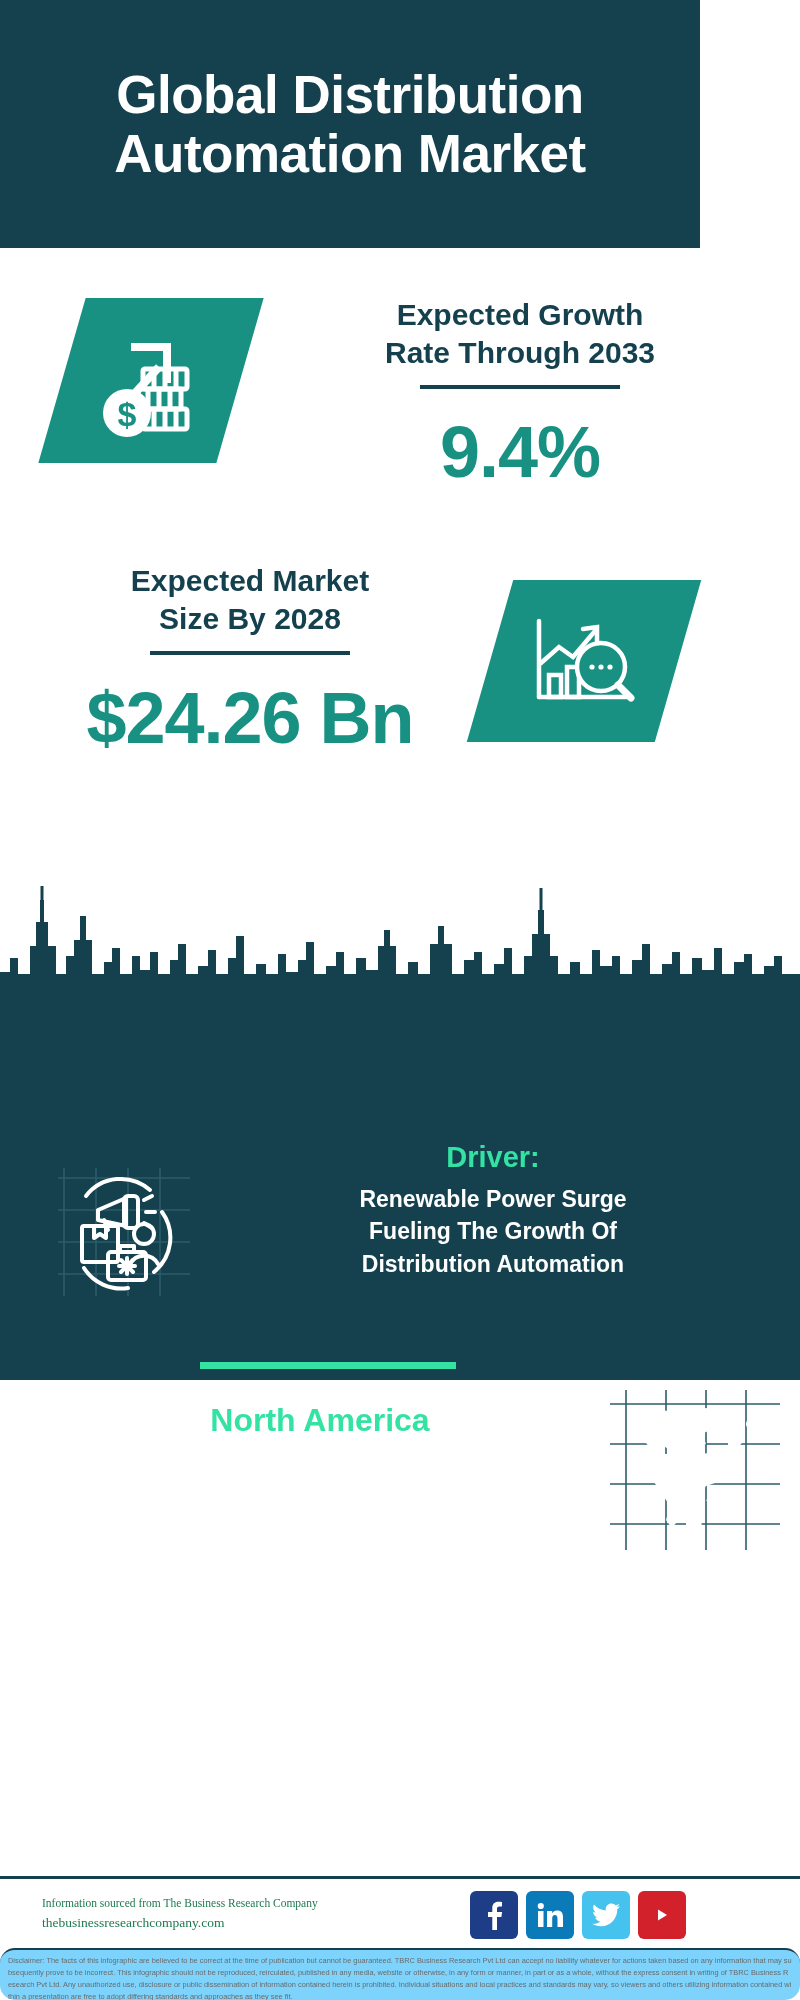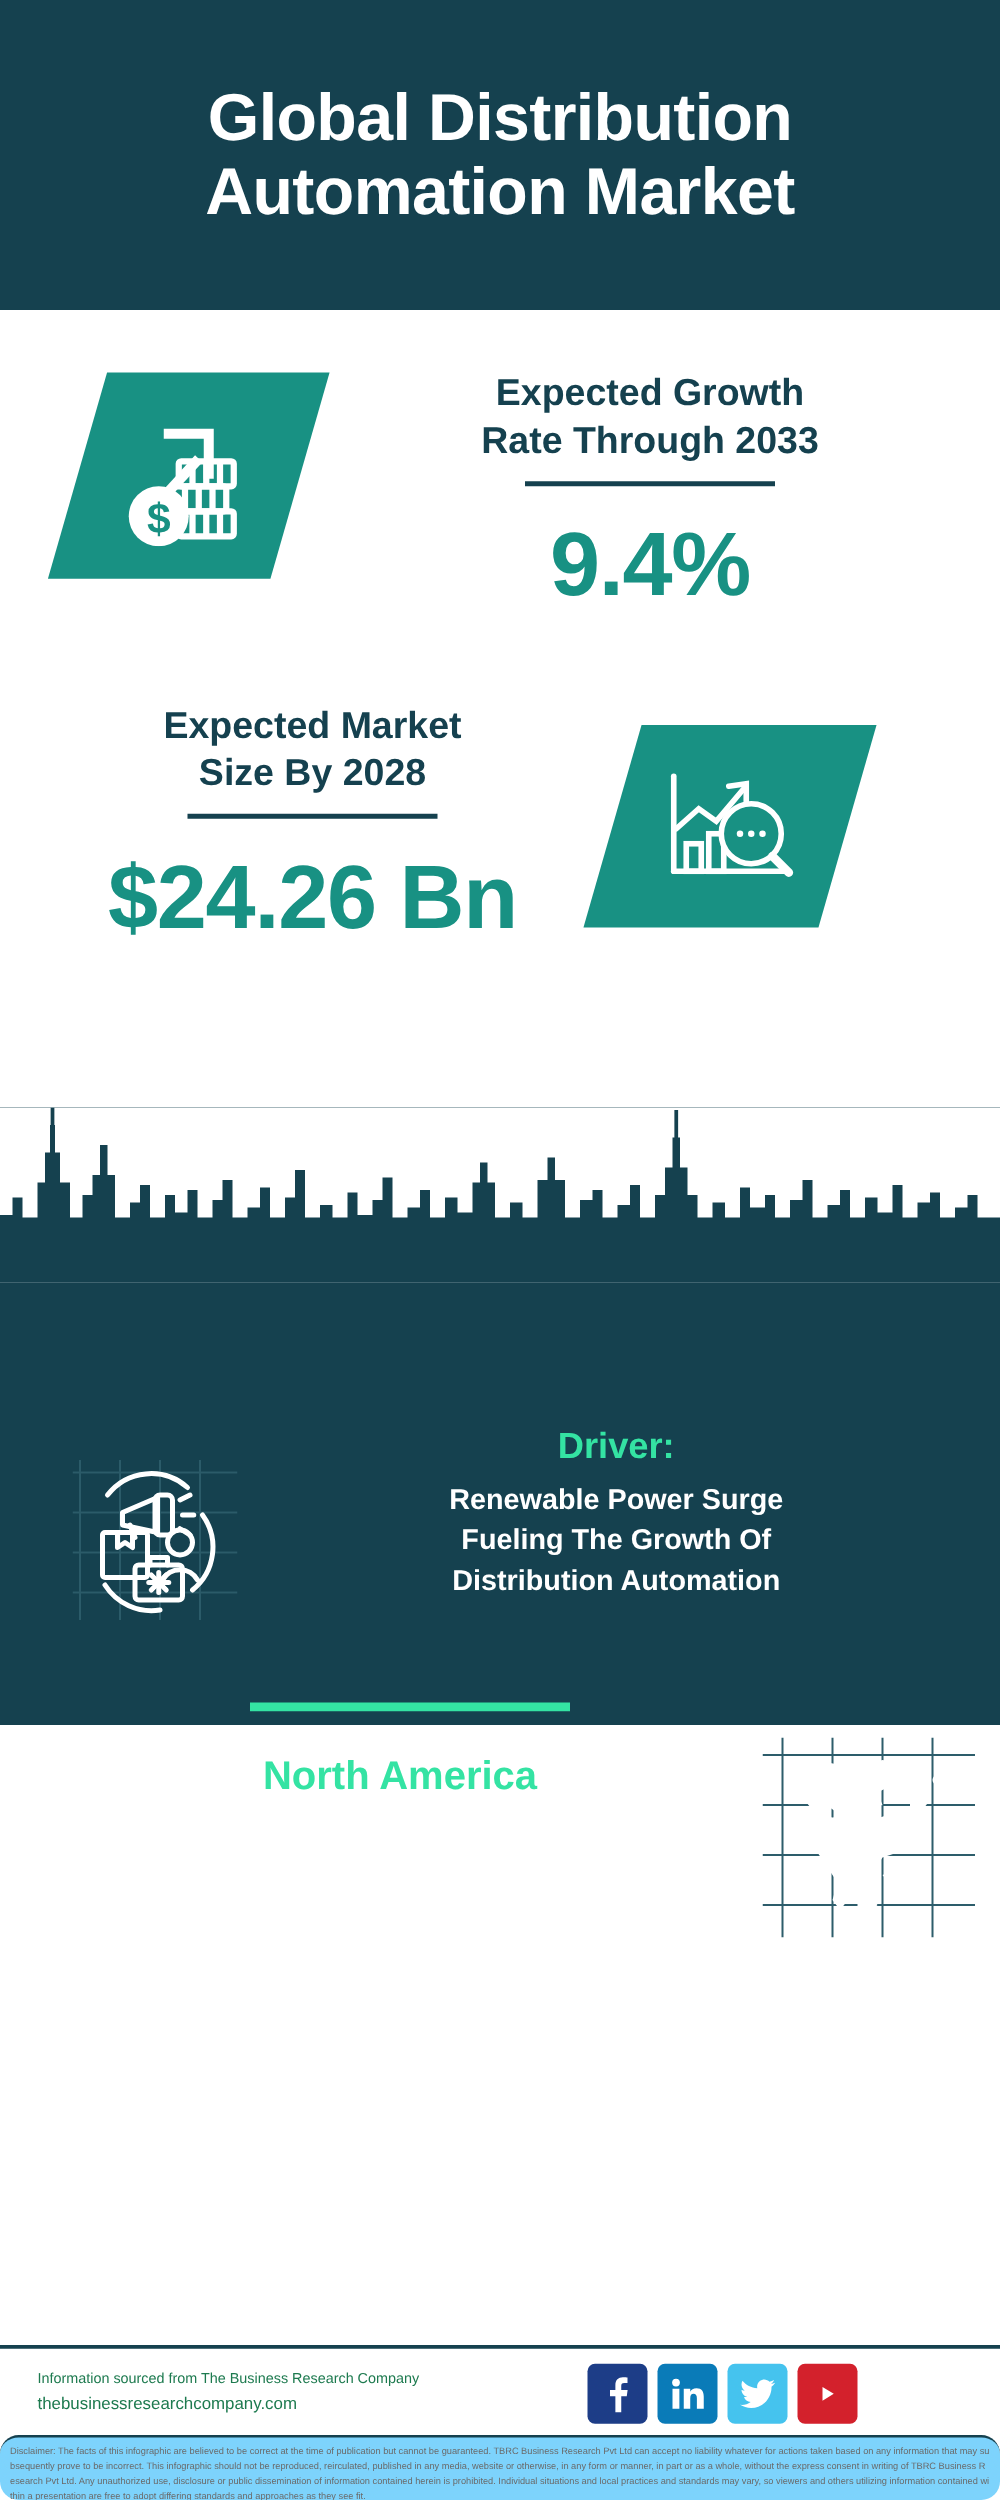--- a/index.html
+++ b/index.html
@@ -7,21 +7,21 @@
   body {
     font-family:"Liberation Sans", sans-serif;
     background:#ffffff;
     width:800px; height:2000px;
     position:relative; overflow:hidden;
   }
   .page { position:relative; width:800px; height:2000px; background:#fff; }
 
   
   .header {
-    position:absolute; left:0; top:0; width:800px; height:248px;
+    position:absolute; left:0; top:0; width:700px; height:248px;
     background:#15414f;
     display:flex; align-items:center; justify-content:center;
   }
   .header-title {
     color:#ffffff;
     font-size:53px;
     font-weight:bold;
     line-height:1.12;
     text-align:center;
     letter-spacing:-0.5px;
@@ -84,21 +84,21 @@
   .region-head { color:#34e3a3; font-size:32px; font-weight:bold; line-height:1.25; }
   .region-sub { color:#ffffff; font-size:28px; line-height:1.32; margin-top:2px; }
   .map-wrap { position:absolute; left:610px; top:-10px; width:170px; height:160px; }
 
   
   .source-bar {
     position:absolute; left:0; top:1876px; width:800px; height:72px;
     background:#ffffff; border-top:3px solid #15414f;
     display:flex; align-items:center;
   }
-  .source-left { margin-left:30px; width:350px; }
+  .source-left { margin-left:42px; width:350px;font-family:Liberation Serif, serif; }
   .source-line1 { color:#1d7a4f; font-size:11.5px; line-height:1.6; }
   .source-line2 { color:#1d7a4f; font-size:13.5px; line-height:1.6; }
   .social { position:absolute; left:470px; top:12px; display:flex; gap:8px; }
   .sq { width:48px; height:48px; border-radius:6px; display:flex;
         align-items:center; justify-content:center; }
   .sq-fb { background:#1d3d87; }
   .sq-li { background:#0a7bb8; }
   .sq-tw { background:#45c3ee; }
   .sq-yt { background:#d3212c; }
 

